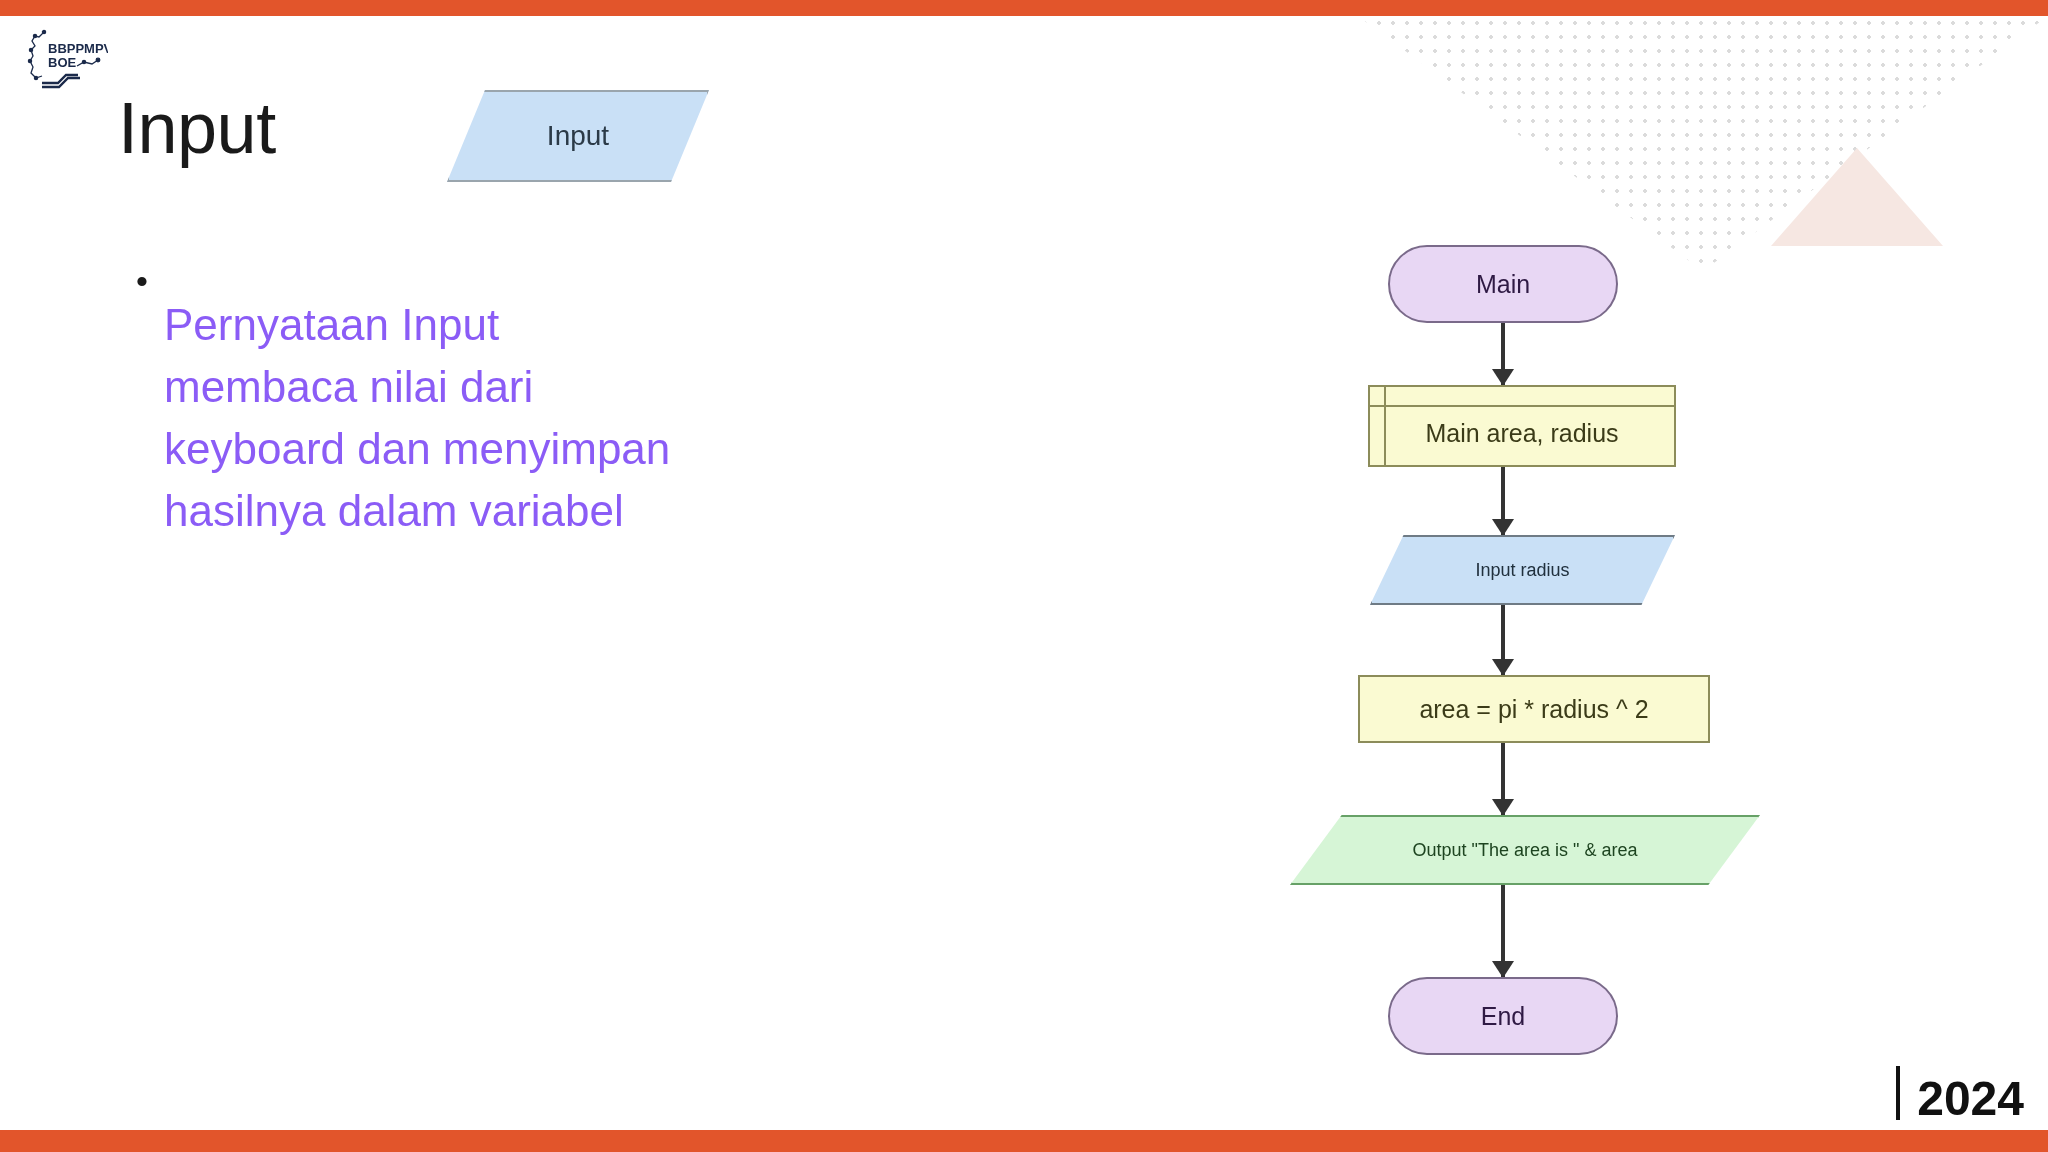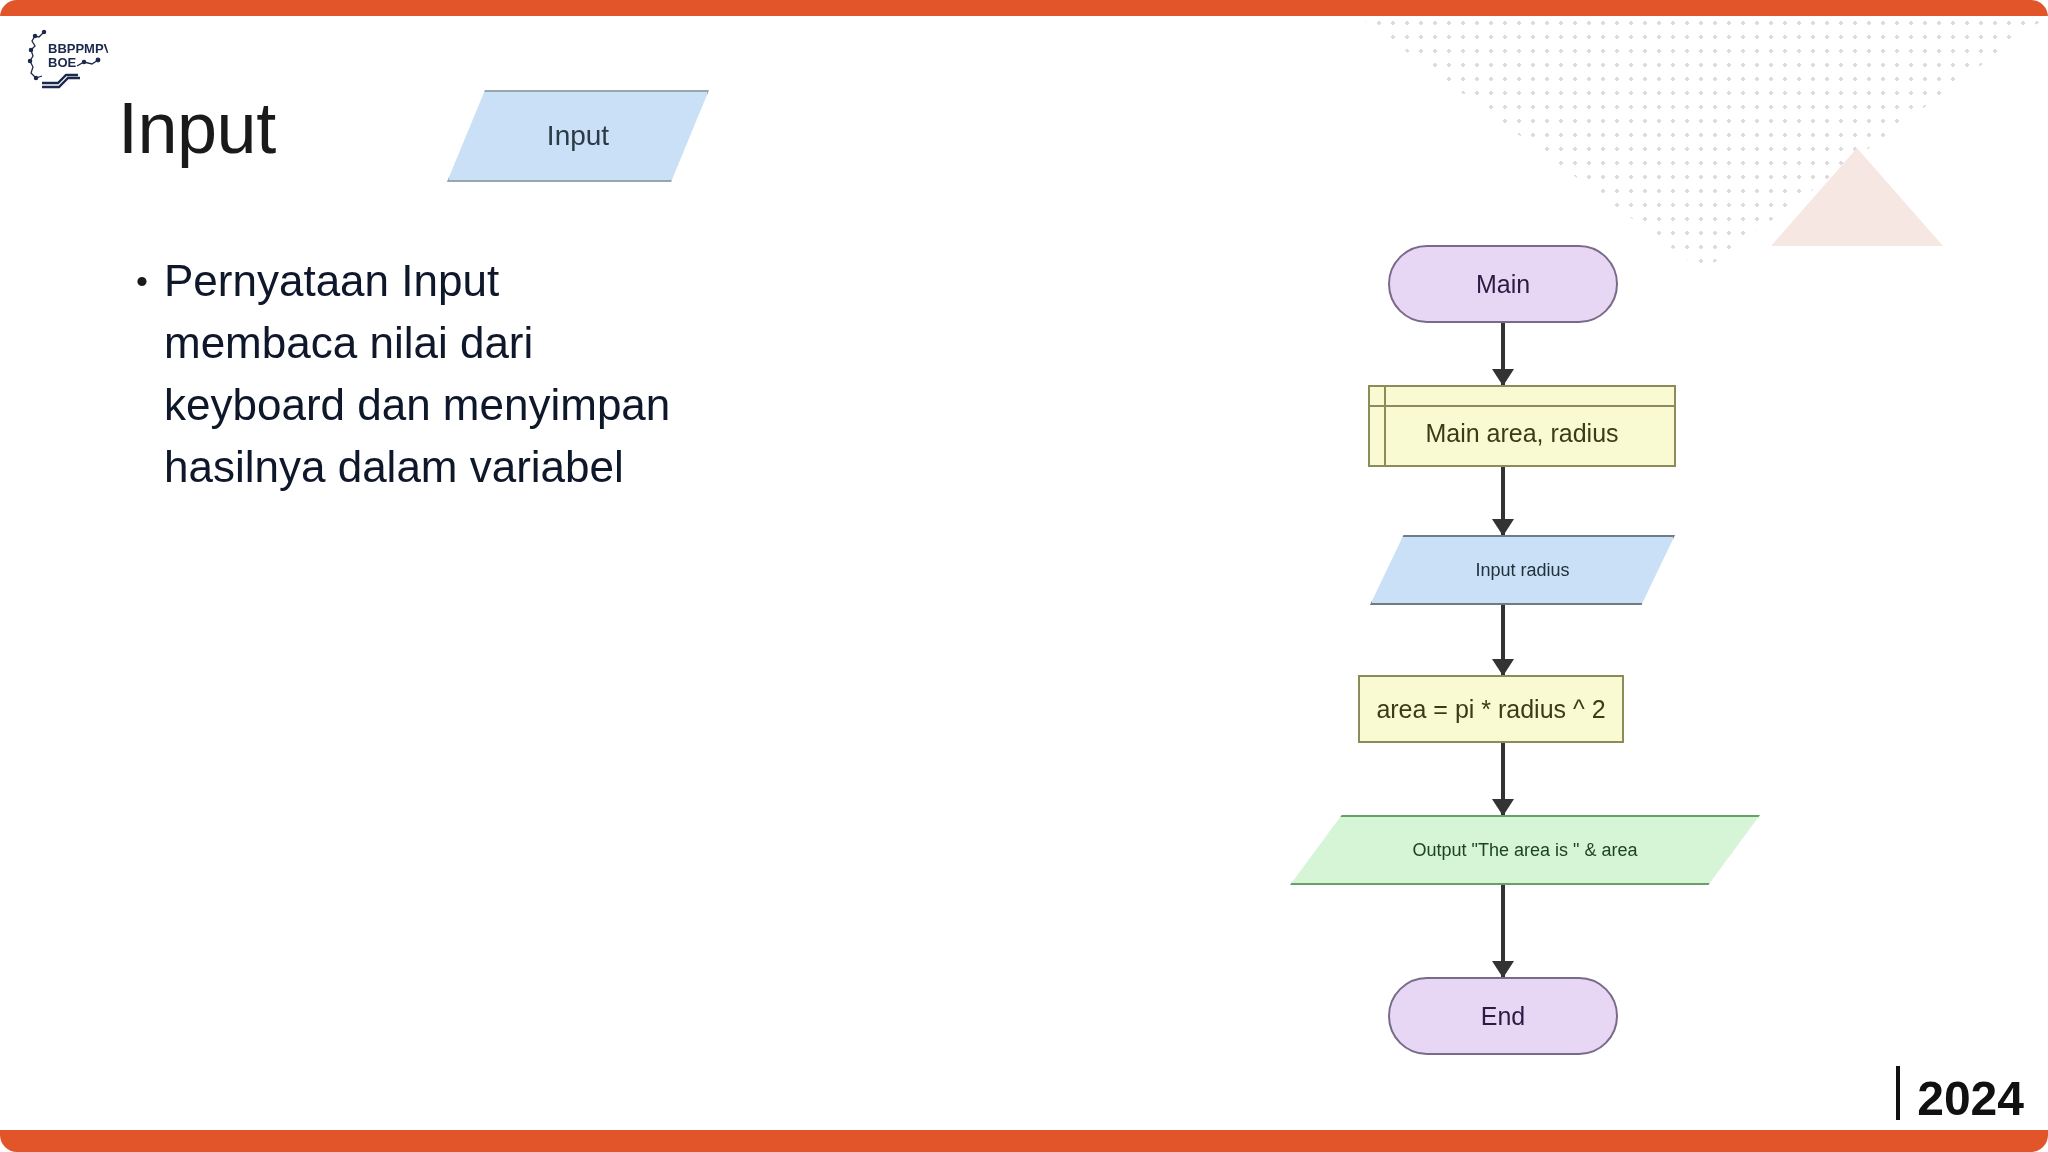--- a/index.html
+++ b/index.html
@@ -10,21 +10,20 @@
   }
   body {
     font-family: "Liberation Sans", sans-serif;
   }
   .slide {
     position: relative;
     width: 2048px;
     height: 1152px;
     background: #ffffff;
     overflow: hidden;
-    border-radius: 17px;
   }
 
   
   .bar-top {
     position: absolute;
     left: 0; top: 0;
     width: 2048px; height: 16px;
     background: #e2552b;
   }
   .bar-bottom {
@@ -117,21 +116,22 @@
     font-size: 34px;
     line-height: 62px;
     color: #1a1a1a;
     text-align: left;
     padding-left: 6px;
     box-sizing: border-box;
   }
   .bullet-text {
     font-size: 44px;
     line-height: 62px;
-    color: #0f172a;
+    color: #8b5cf6;
+    margin-top: 44px;
   }
 
   
   .flow {
     position: absolute;
     left: 1330px; top: 245px;
     width: 430px;
     height: 810px;
   }
   .node {
@@ -172,21 +172,21 @@
     height: 2px; background: #8c8c5a;
   }
   .declare-box .declare-label { position: relative; z-index: 2; padding-top: 14px; }
 
   
   .node-process {
     background: #fafad2;
     border: 2px solid #8c8c5a;
     color: #3b3b18;
   }
-  .process-box { left: 28px; top: 430px; width: 266px; height: 68px; }
+  .process-box { left: 28px; top: 430px; width: 352px; height: 68px; }
 
   
   .para-wrap { position: absolute; }
   .para-shape {
     position: absolute;
     inset: 0;
     box-sizing: border-box;
     -webkit-clip-path: polygon(11% 0, 100% 0, 89% 100%, 0 100%);
     clip-path: polygon(11% 0, 100% 0, 89% 100%, 0 100%);
   }

